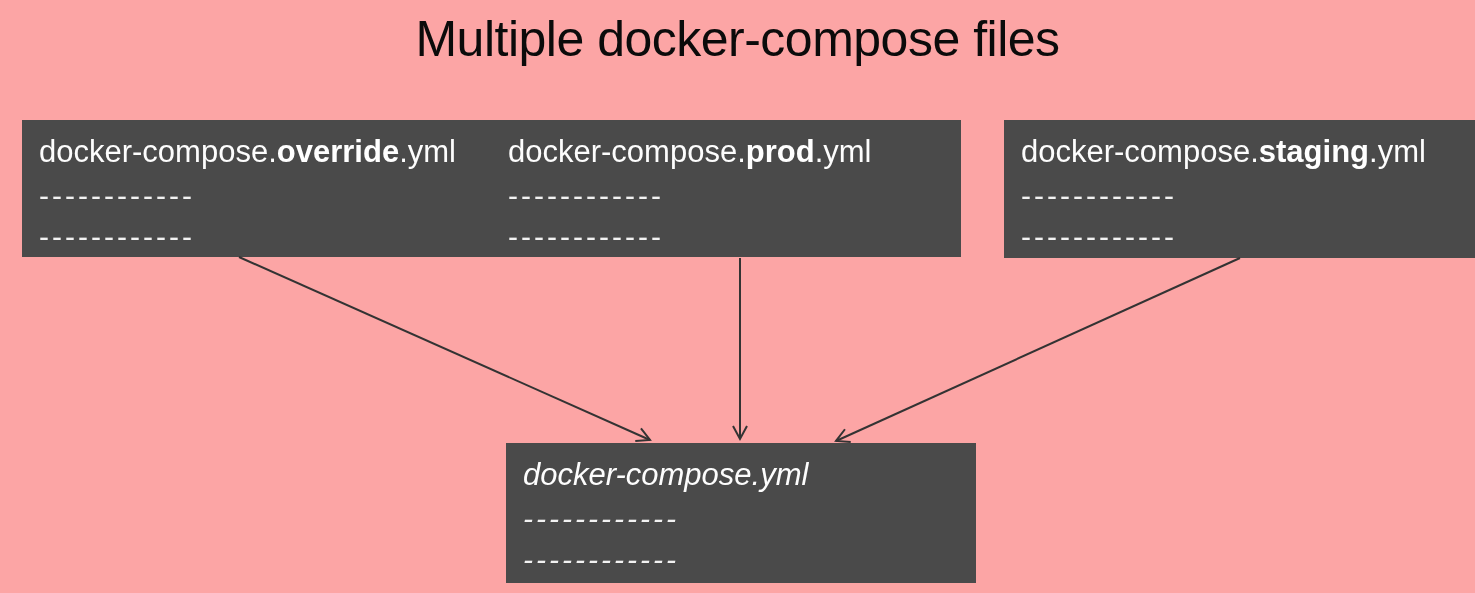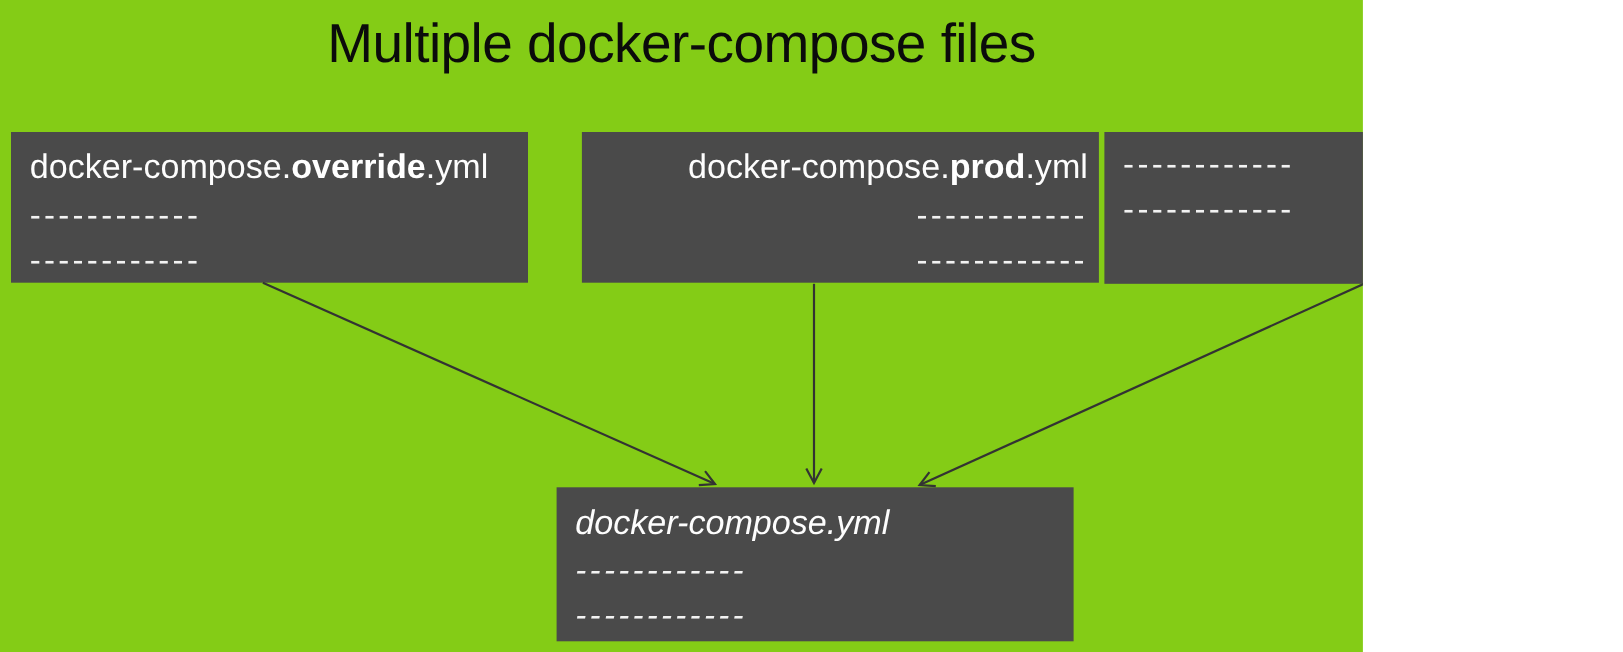--- a/index.html
+++ b/index.html
@@ -1,23 +1,23 @@
 <!DOCTYPE html>
 <html><head>
 <meta charset="utf-8">
 <style>
   * { margin: 0; padding: 0; box-sizing: border-box; }
   html, body { background: #ffffff; }
   body { font-family: "Liberation Sans", sans-serif; }
 
   .slide {
     position: relative;
-    width: 1239px;
+    width: 1475px;
     height: 593px;
-    background: #84cc16;
+    background: #fca5a5;
     overflow: hidden;
   }
 
   .slide-title {
     position: absolute;
     top: 10px;
     left: 0;
     width: 100%;
     text-align: center;
     font-size: 50px;
@@ -27,22 +27,22 @@
     white-space: nowrap;
   }
 
   .node {
     position: absolute;
     background: #4a4a4a;
     color: #ffffff;
     padding: 9px 10px 0 17px;
     overflow: hidden;
   }
-  .node-override { left: 10px;    top: 120px; width: 470px; height: 137px; }
-  .node-prod     { left: 529px;  top: 120px; width: 470px; height: 137px; text-align: right; }
+  .node-override { left: 22px;    top: 120px; width: 470px; height: 137px; }
+  .node-prod     { left: 491px;  top: 120px; width: 470px; height: 137px; }
   .node-staging  { left: 1004px; top: 120px; width: 471px; height: 138px; }
   .node-base     { left: 506px;  top: 443px; width: 470px; height: 140px; font-style: italic; }
 
   .node-filename {
     font-size: 31px;
     font-weight: 300;
     line-height: 46px;
     white-space: nowrap;
     color: #fdfdfd;
   }
@@ -77,20 +77,21 @@
     <div class="node-dashline">------------</div>
   </div>
 
   <div class="node node-prod">
     <div class="node-filename"><span>docker-compose.</span><span class="bold-seg">prod</span><span>.yml</span></div>
     <div class="node-dashline">------------</div>
     <div class="node-dashline">------------</div>
   </div>
 
   <div class="node node-staging">
+    <div class="node-filename"><span>docker-compose.</span><span class="bold-seg">staging</span><span>.yml</span></div>
     <div class="node-dashline">------------</div>
     <div class="node-dashline">------------</div>
   </div>
 
   <div class="node node-base">
     <div class="node-filename"><span>docker-compose.yml</span><span class="bold-seg"></span><span></span></div>
     <div class="node-dashline">------------</div>
     <div class="node-dashline">------------</div>
   </div>
 

